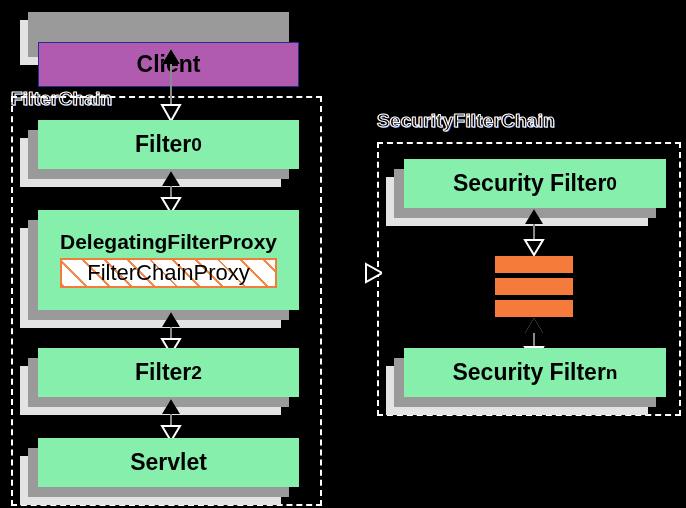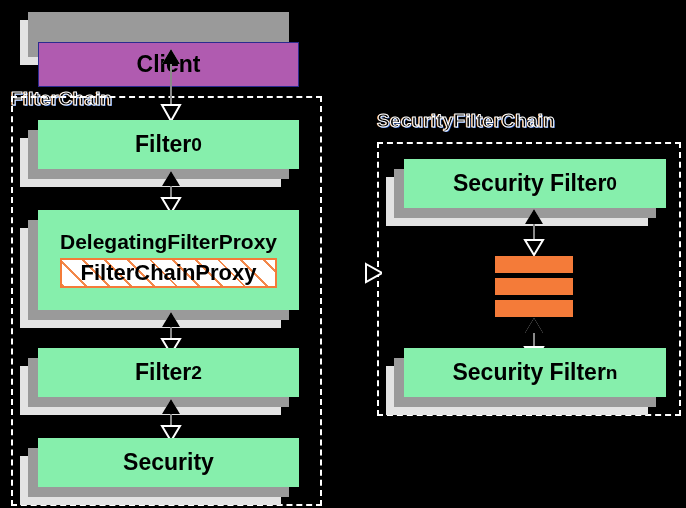--- a/index.html
+++ b/index.html
@@ -60,21 +60,21 @@
   }
   .dfp .fcp {
     flex: 1; margin: 0 6px 6px 6px;
     border: 2px solid #f47b39;
     background-color: #ffffff;
     background-image: repeating-linear-gradient(
         45deg,
         #f2884a 0px, #f2884a 2px,
         rgba(255,255,255,0) 2px, rgba(255,255,255,0) 16px);
     display: flex; align-items: center; justify-content: center;
-    font-size: 22px; font-weight: bold; color: #000;
+    font-size: 22px; font-weight: normal; color: #000;
   }
 
   
   .minibar { position: absolute; background: #f47b39; }
 
   
   .arrow { position: absolute; }
   .arrow .shaft {
     position: absolute; left: 50%; transform: translateX(-50%);
     width: 2px; background: #8a8a8a;
@@ -179,21 +179,21 @@
     <div class="head-up"></div>
     <svg width="28" height="42">
       <polygon points="5,27 23,27 14,42" fill="#000000" stroke="#ffffff" stroke-width="2"></polygon>
     </svg>
   </div>
 
   <div class="node" style="left:38px; top:438px; width:261px; height:49px;">
     <div class="sh2"></div>
     <div class="sh1"></div>
     <div class="face" style="font-size:23px;">
-      <span class="lbl">Security</span>
+      <span class="lbl">Servlet</span>
     </div>
   </div>
 
   <div class="node" style="left:404px; top:159px; width:262px; height:49px;">
     <div class="sh2"></div>
     <div class="sh1"></div>
     <div class="face" style="font-size:23px;">
       <span class="lbl">Security Filter</span>
         <sub>0</sub>
     </div>

